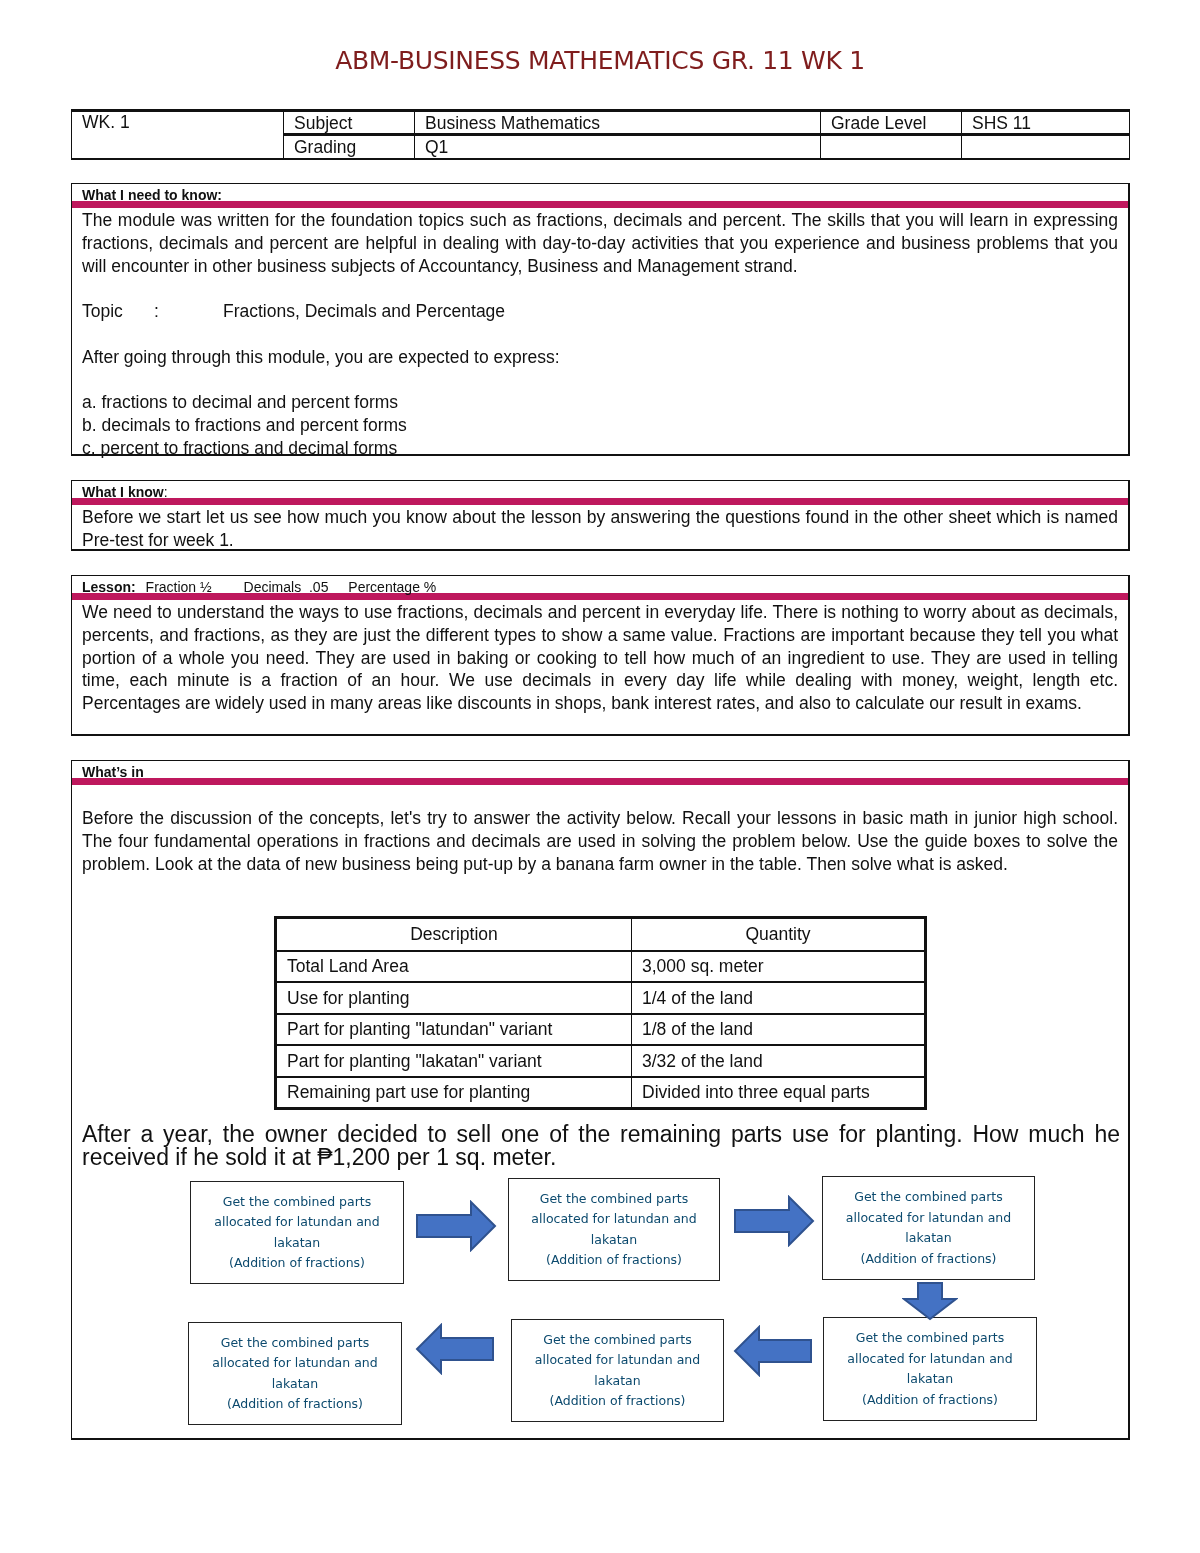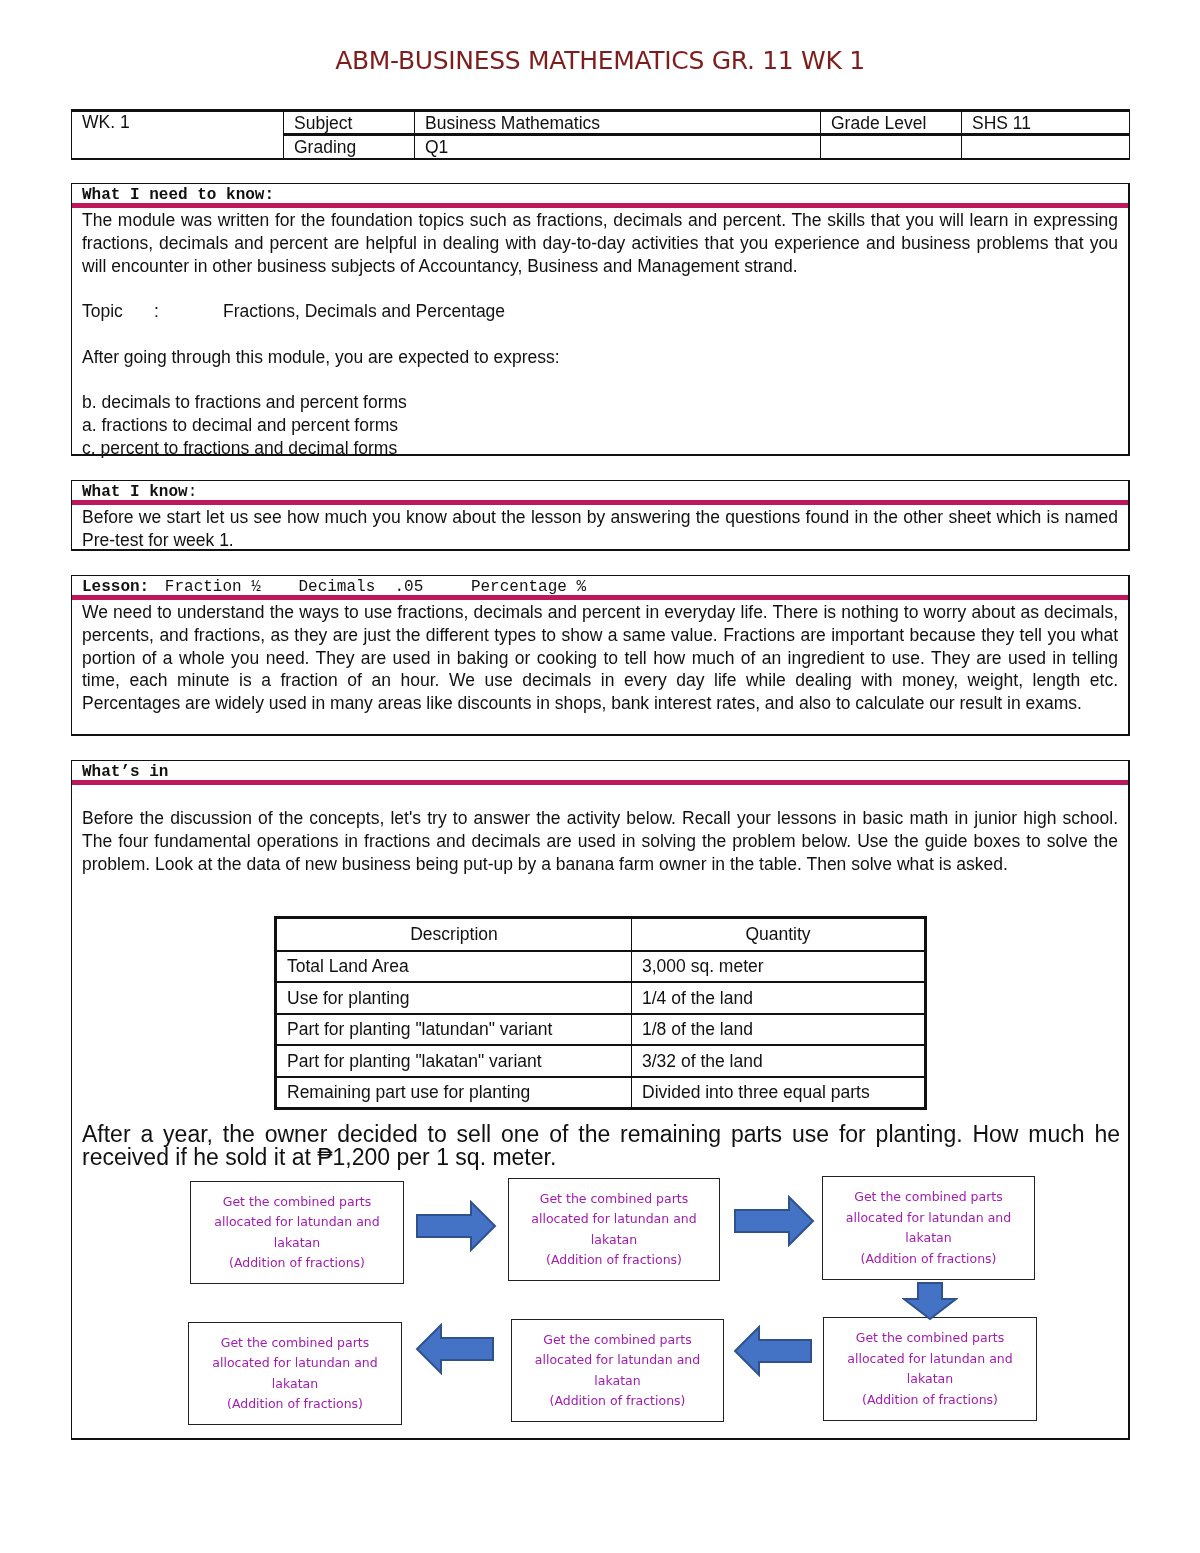--- a/index.html
+++ b/index.html
@@ -18,23 +18,22 @@
     }
     .info td { border: 1.5px solid #111; height: 24px; padding: 0 10px; vertical-align: middle; line-height: 20px; }
     .info tr:first-child td { border-top: 3px solid #111; border-bottom: 3px solid #111; }
     .info tr:last-child td { border-bottom: 2.5px solid #111; }
 
     .box {
       position: absolute; left: 71px; width: 1059px; border: 1.5px solid #111;
       border-right-width: 2.5px; border-bottom-width: 2.5px;
     }
     .box-head {
-      border-bottom: 5px solid #be185d; padding: 0 10px; height: 24px; line-height: 23px;
-      font-size: 16px;
-      font-family: Liberation Mono, monospace;
+      border-bottom: 7px solid #be185d; padding: 0 10px; height: 24px; line-height: 23px;
+      font-size: 14px;
     }
     .box-head b { font-weight: bold; }
     .box-body { padding: 1px 10px 2px 10px; line-height: 22.8px; font-size: 17.5px; }
     .justify { text-align: justify; text-align-last: left; }
     .gap { height: 22.8px; }
 
     .topic-line { display: flex; }
     .topic-label { width: 72px; }
     .topic-colon { width: 69px; }
 
@@ -48,21 +47,21 @@
     .dtable td.c1 { width: 356px; }
     .dtable tr { border-bottom: 2.5px solid #111; }
 
     .after {
       position: absolute; left: 82px; top: 1123px; width: 1038px; line-height: 22.8px; font-size: 23px;
     }
 
     .step {
       position: absolute; border: 1.5px solid #222; background: #fff;
       font-family: "DejaVu Sans", sans-serif; font-size: 12.5px; line-height: 20.5px;
-      text-align: center; display: flex; align-items: center; justify-content: center; color: #a21caf;
+      text-align: center; display: flex; align-items: center; justify-content: center; color: #0c4a6e;
     }
     .step .inner { width: 100%; }
     .arrow { position: absolute; }
   </style>
 </head>
 <body>
 
 <div class="title">ABM-BUSINESS MATHEMATICS GR. 11 WK 1</div>
 
 <table class="info">
@@ -91,41 +90,41 @@
     <div class="justify">The module was written for the foundation topics such as fractions, decimals and percent. The skills that you will learn in expressing fractions, decimals and percent are helpful in dealing with day-to-day activities that you experience and business problems that you will encounter in other business subjects of Accountancy, Business and Management strand.</div>
     <div class="gap"></div>
     <div class="topic-line">
       <span class="topic-label">Topic</span>
       <span class="topic-colon">:</span>
       <span>Fractions, Decimals and Percentage</span>
     </div>
     <div class="gap"></div>
     <div>After going through this module, you are expected to express:</div>
     <div class="gap"></div>
+    <div>a. fractions to decimal and percent forms</div>
     <div>b. decimals to fractions and percent forms</div>
-    <div>a. fractions to decimal and percent forms</div>
     <div>c. percent to fractions and decimal forms</div>
   </div>
 </div>
 
 <div class="box" style="top:480px; height:71px;">
   <div class="box-head">
     <b>What I know</b><span>:</span>
   </div>
   <div class="box-body">
     <div class="justify">Before we start let us see how much you know about the lesson by answering the questions found in the other sheet which is named Pre-test for week 1.</div>
   </div>
 </div>
 
 <div class="box" style="top:575px; height:161px;">
   <div class="box-head">
     <b>Lesson:</b>
     <span style="margin-left:6px;">Fraction ½</span>
     <span style="margin-left:28px; white-space:pre;">Decimals  .05</span>
-    <span style="margin-left:38px;text-align:right;">Percentage %</span>
+    <span style="margin-left:16px;text-align:right;">Percentage %</span>
   </div>
   <div class="box-body">
     <div class="justify">We need to understand the ways to use fractions, decimals and percent in everyday life. There is nothing to worry about as decimals, percents, and fractions, as they are just the different types to show a same value. Fractions are important because they tell you what portion of a whole you need. They are used in baking or cooking to tell how much of an ingredient to use. They are used in telling time, each minute is a fraction of an hour. We use decimals in every day life while dealing with money, weight, length etc. Percentages are widely used in many areas like discounts in shops, bank interest rates, and also to calculate our result in exams.</div>
   </div>
 </div>
 
 <div class="box" style="top:760px; height:680px;">
   <div class="box-head">
     <b>What’s in</b>
   </div>

